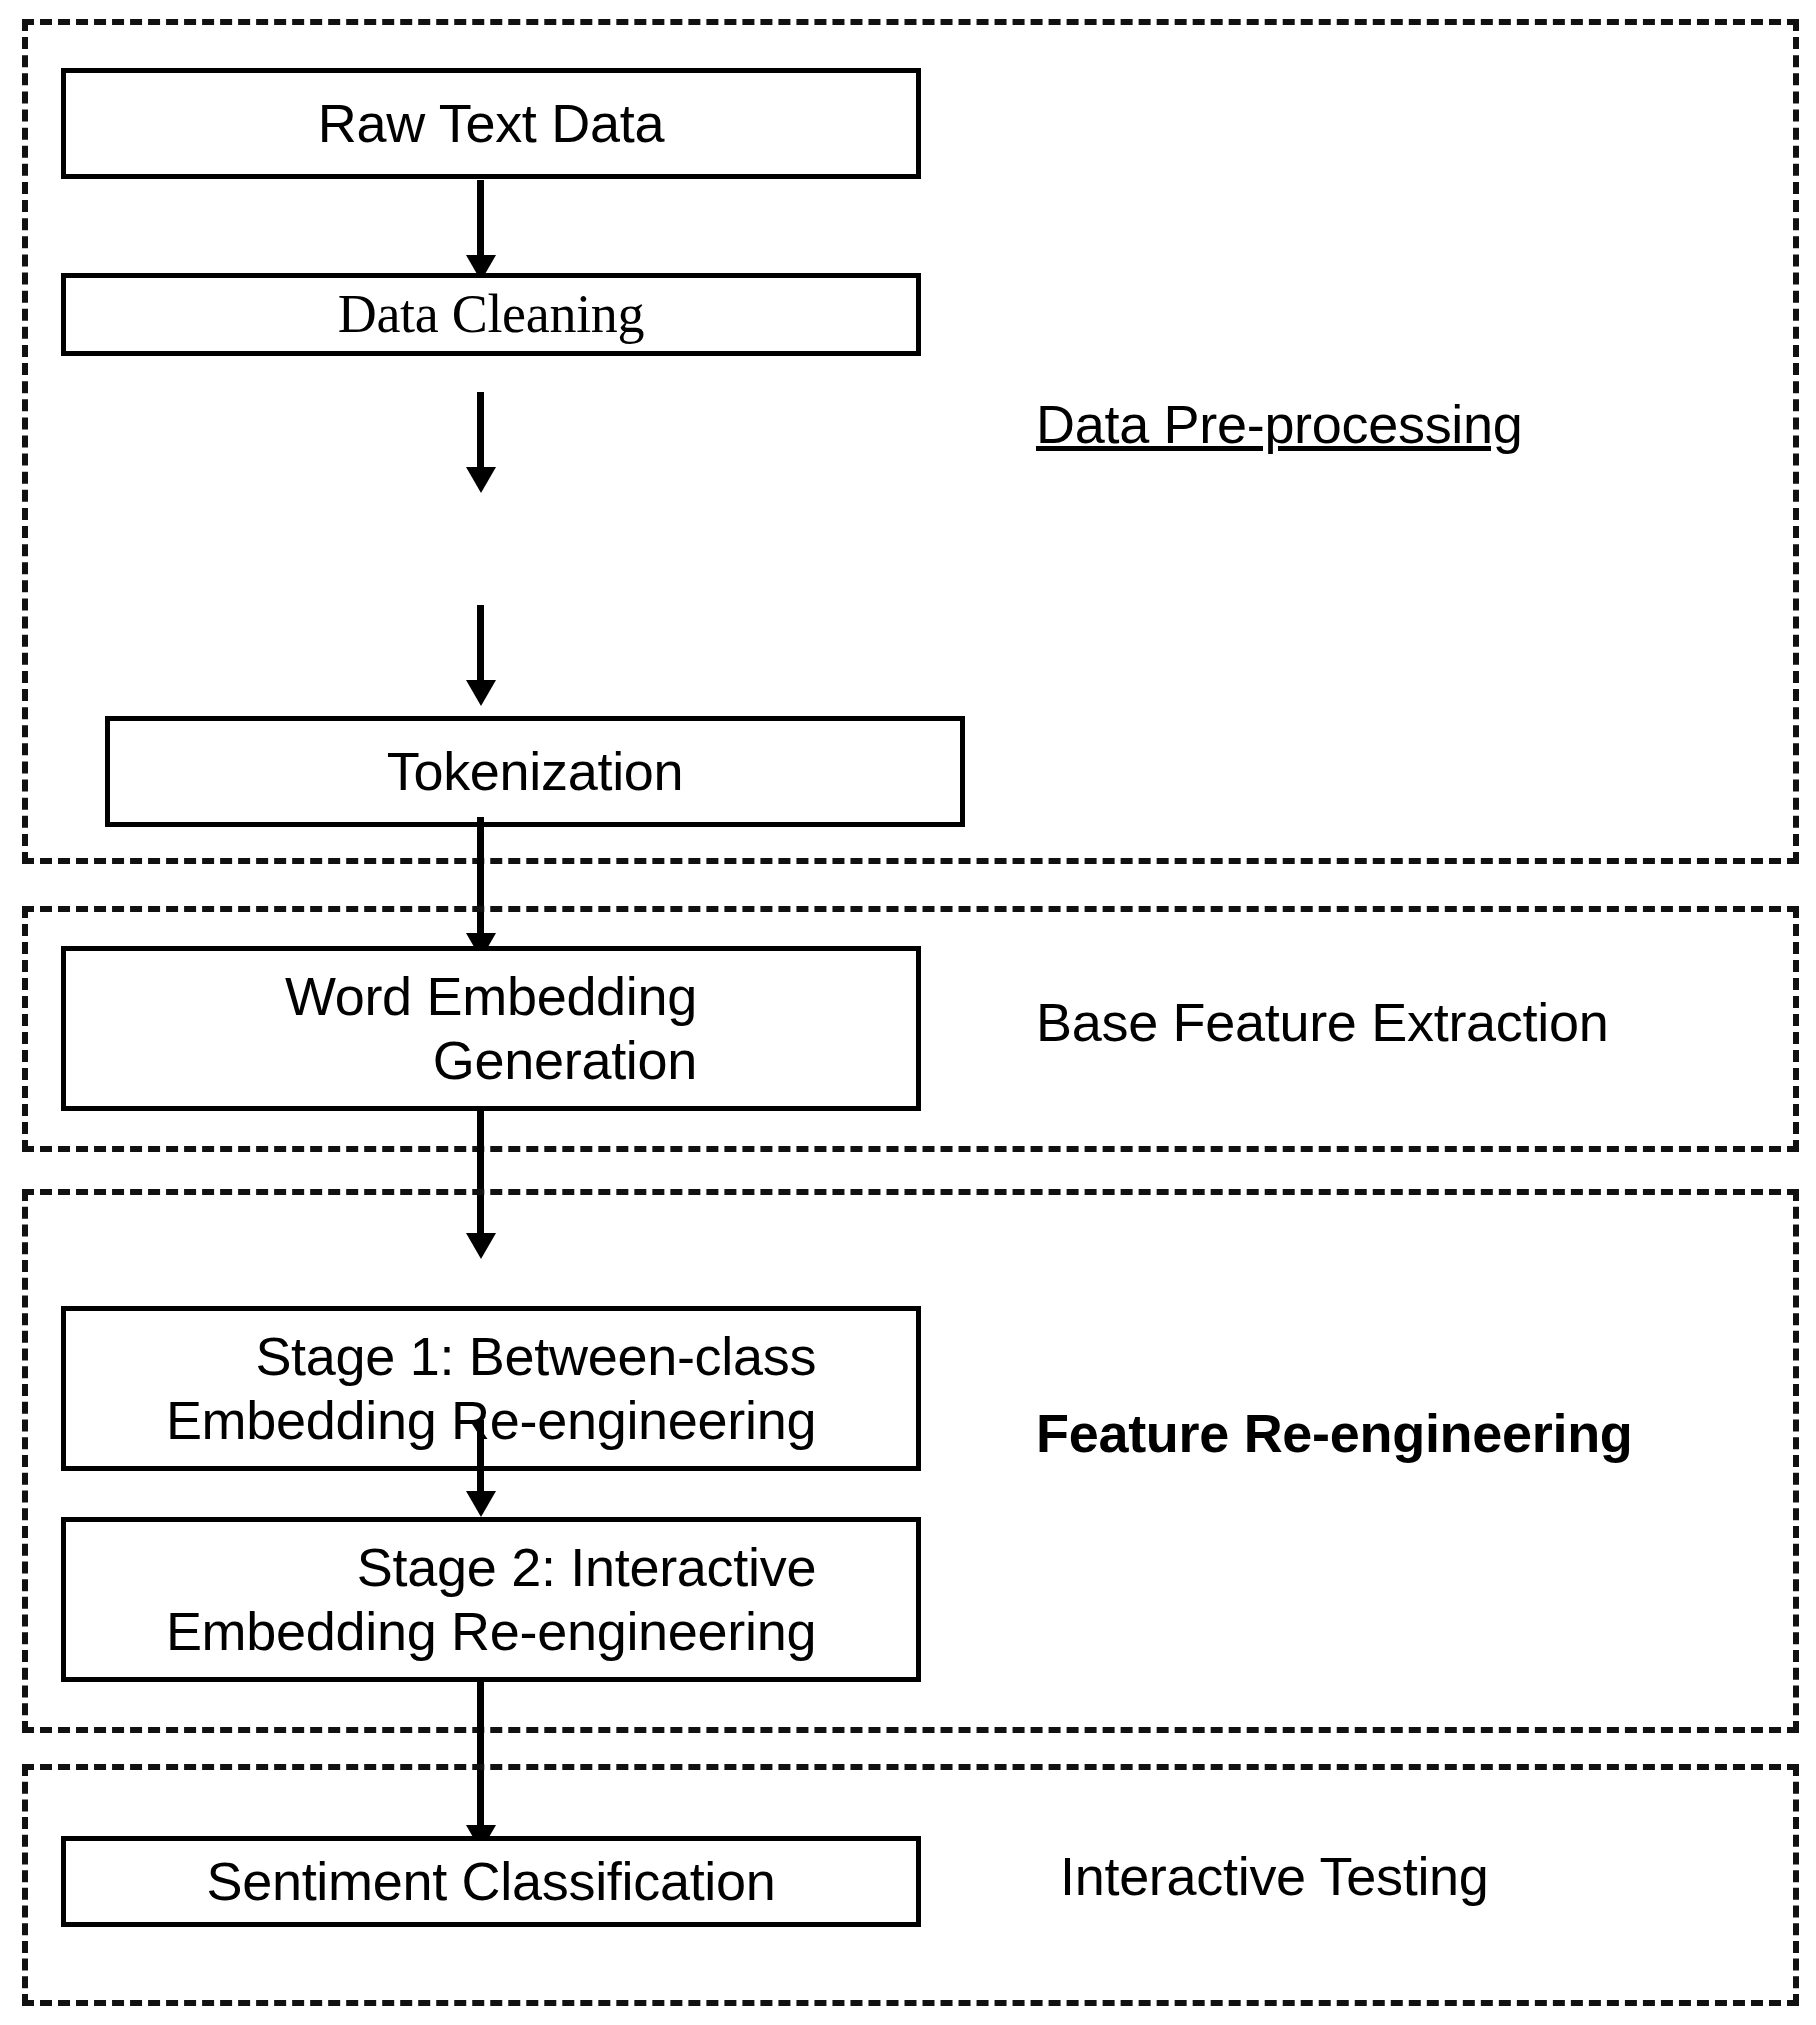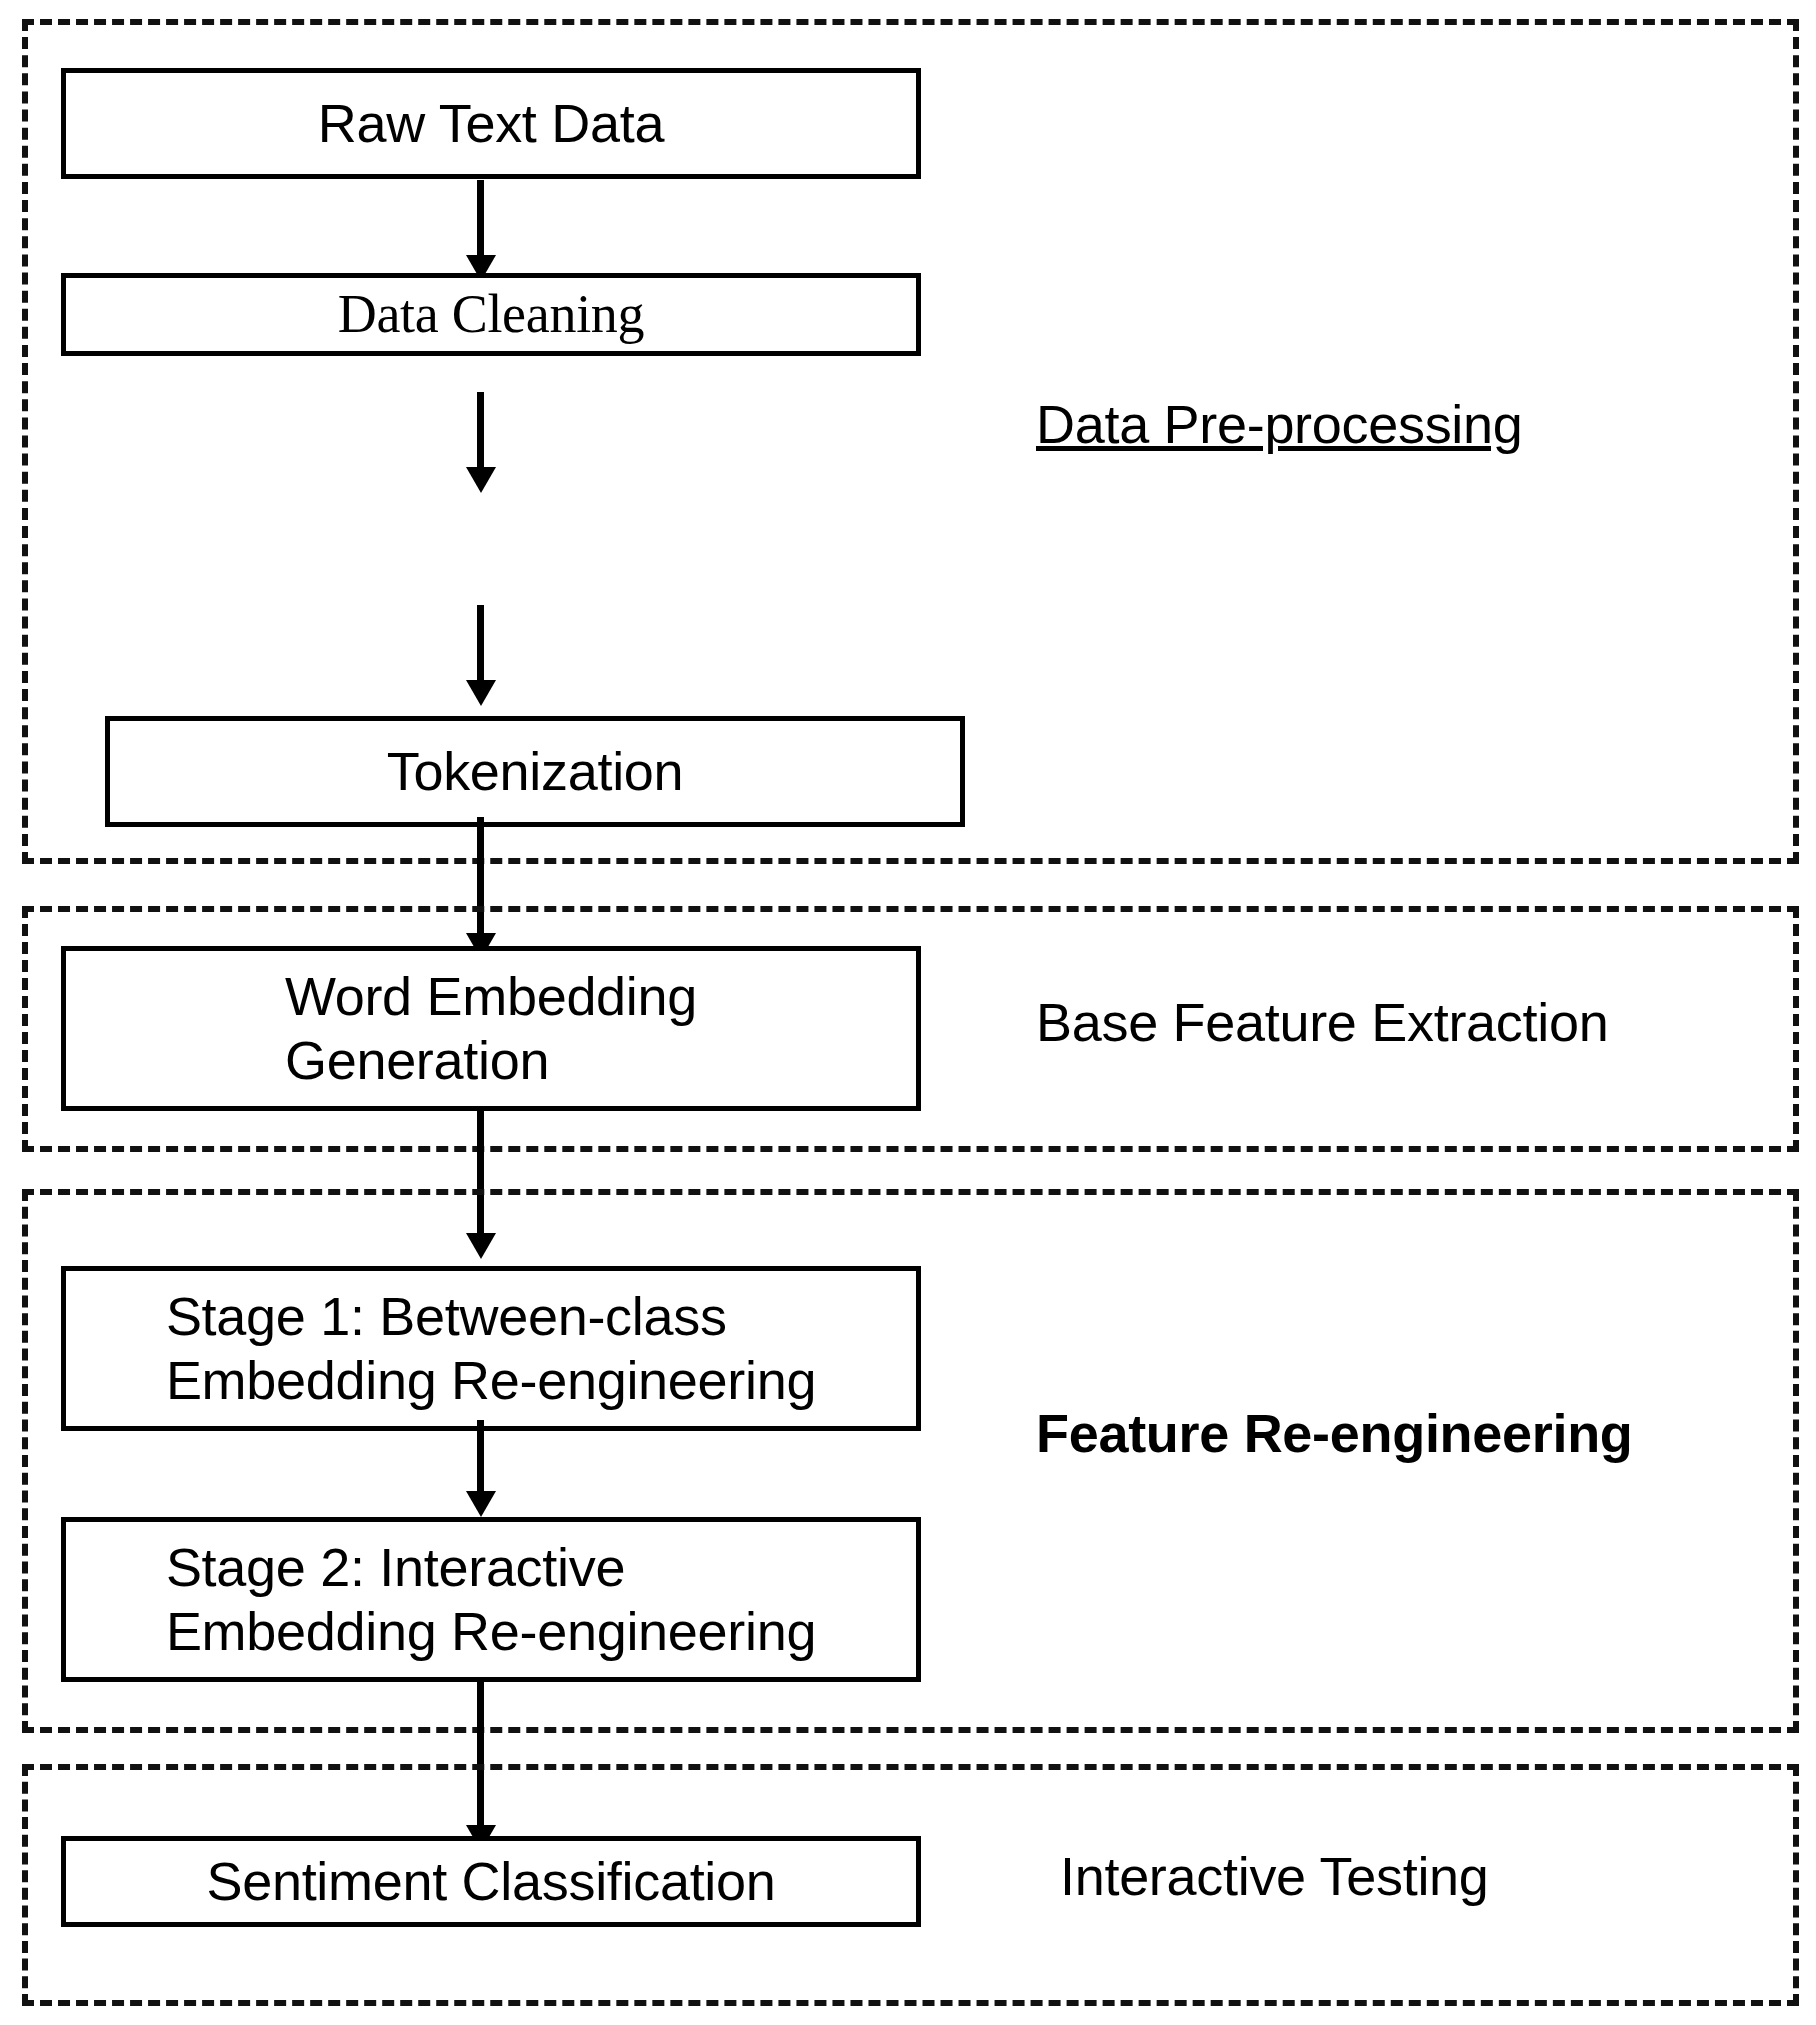--- a/index.html
+++ b/index.html
@@ -30,21 +30,21 @@
 
   
   .node {
     position: absolute;
     box-sizing: border-box;
     border: 5.3px solid #000000;
     background: #ffffff;
     display: flex;
     align-items: center;
     justify-content: center;
-    text-align: left;
+    text-align: right;
     line-height: 1.18;
     font-size: 54px;
     font-weight: 400;
     letter-spacing: -0.3px;
     padding: 0 8.8px;
   }
   .node .node-text {
     display: block;
     white-space: pre-line;
   }
@@ -136,21 +136,21 @@
 
   <div class="arrow" style="left:477px; top:1111px; height:145px;">
     <div class="shaft" style="height:125px;"></div>
     <div class="head" style="top:122px;"></div>
   </div>
 
   <div class="group" style="left:22px; top:1189px; width:1777px; height:544px;"></div>
 
   <div class="group-label bold" style="left:1036px; top:1406px;">Feature Re-engineering</div>
 
-  <div class="node" style="left:61px; top:1266px; width:860px; height:165px;">
+  <div class="node" style="left:61px; top:1306px; width:860px; height:165px;">
     <span class="node-text">Stage 1: Between-class
 Embedding Re-engineering</span>
   </div>
 
   <div class="arrow" style="left:477px; top:1420px; height:97px;">
     <div class="shaft" style="height:74px;"></div>
     <div class="head" style="top:71px;"></div>
   </div>
 
   <div class="node" style="left:61px; top:1517px; width:860px; height:165px;">

